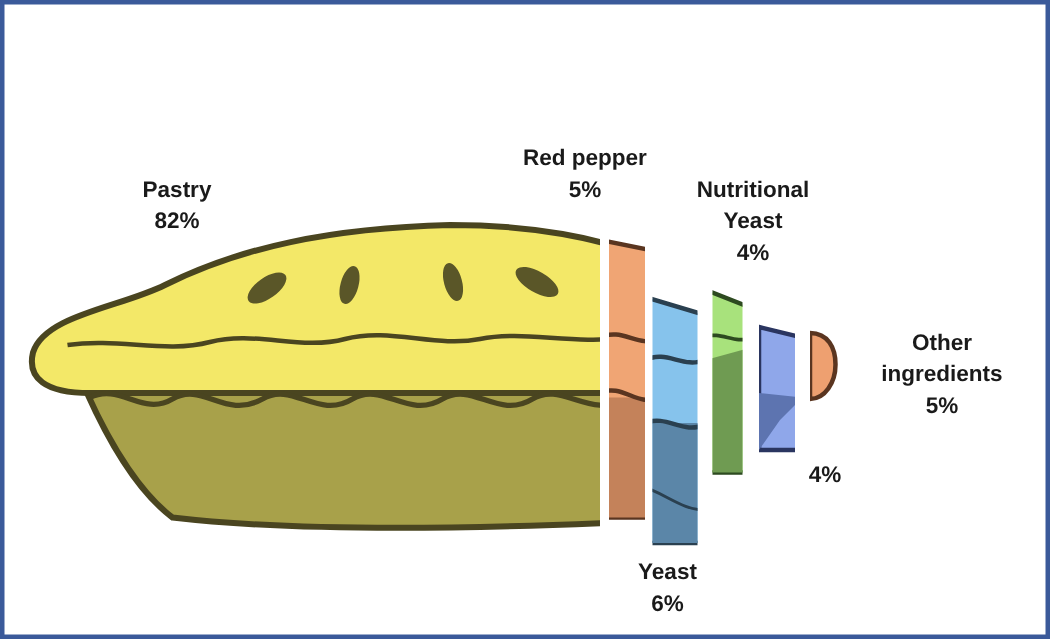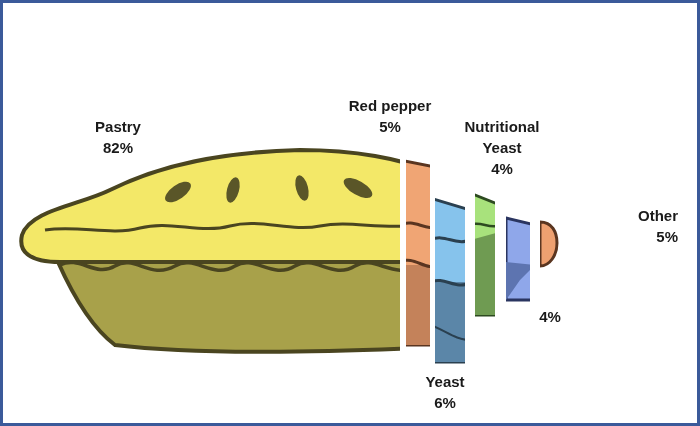--- a/index.html
+++ b/index.html
@@ -111,22 +111,23 @@
   <div>Red pepper</div>
   <div>5%</div>
 </div>
 
 <div class="lbl" style="left:452px; top:116px; width:100px;">
   <div>Nutritional</div>
   <div>Yeast</div>
   <div>4%</div>
 </div>
 
-<div class="lbl" style="left:578px; top:205px; width:100px;text-align:right;">
+<div class="lbl" style="left:578px; top:218px; width:100px;">
   <div>Other</div>
+  <div>ingredients</div>
   <div>5%</div>
 </div>
 
 <div class="lbl" style="left:497px; top:306px; width:106px;">
   <div>4%</div>
 </div>
 
 <div class="lbl" style="left:410px; top:371px; width:70px;">
   <div>Yeast</div>
   <div>6%</div>

